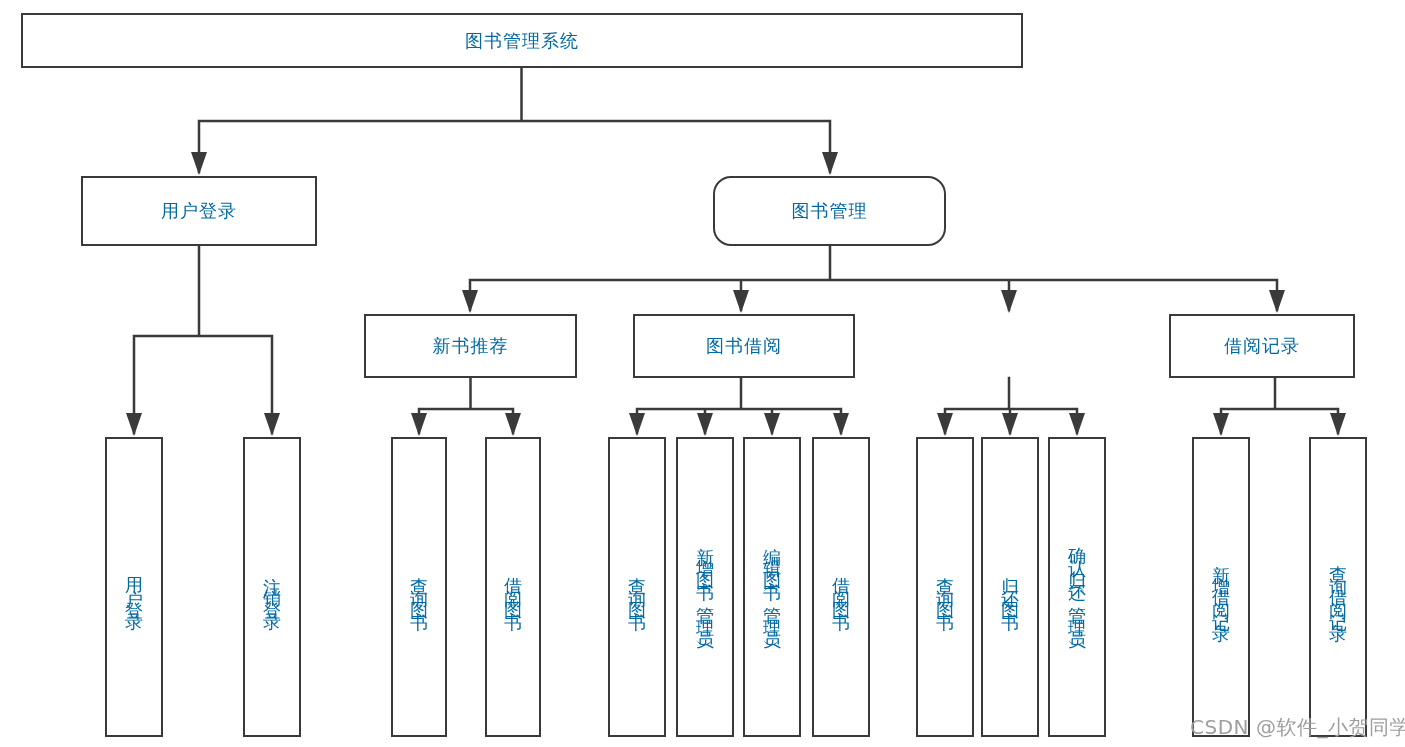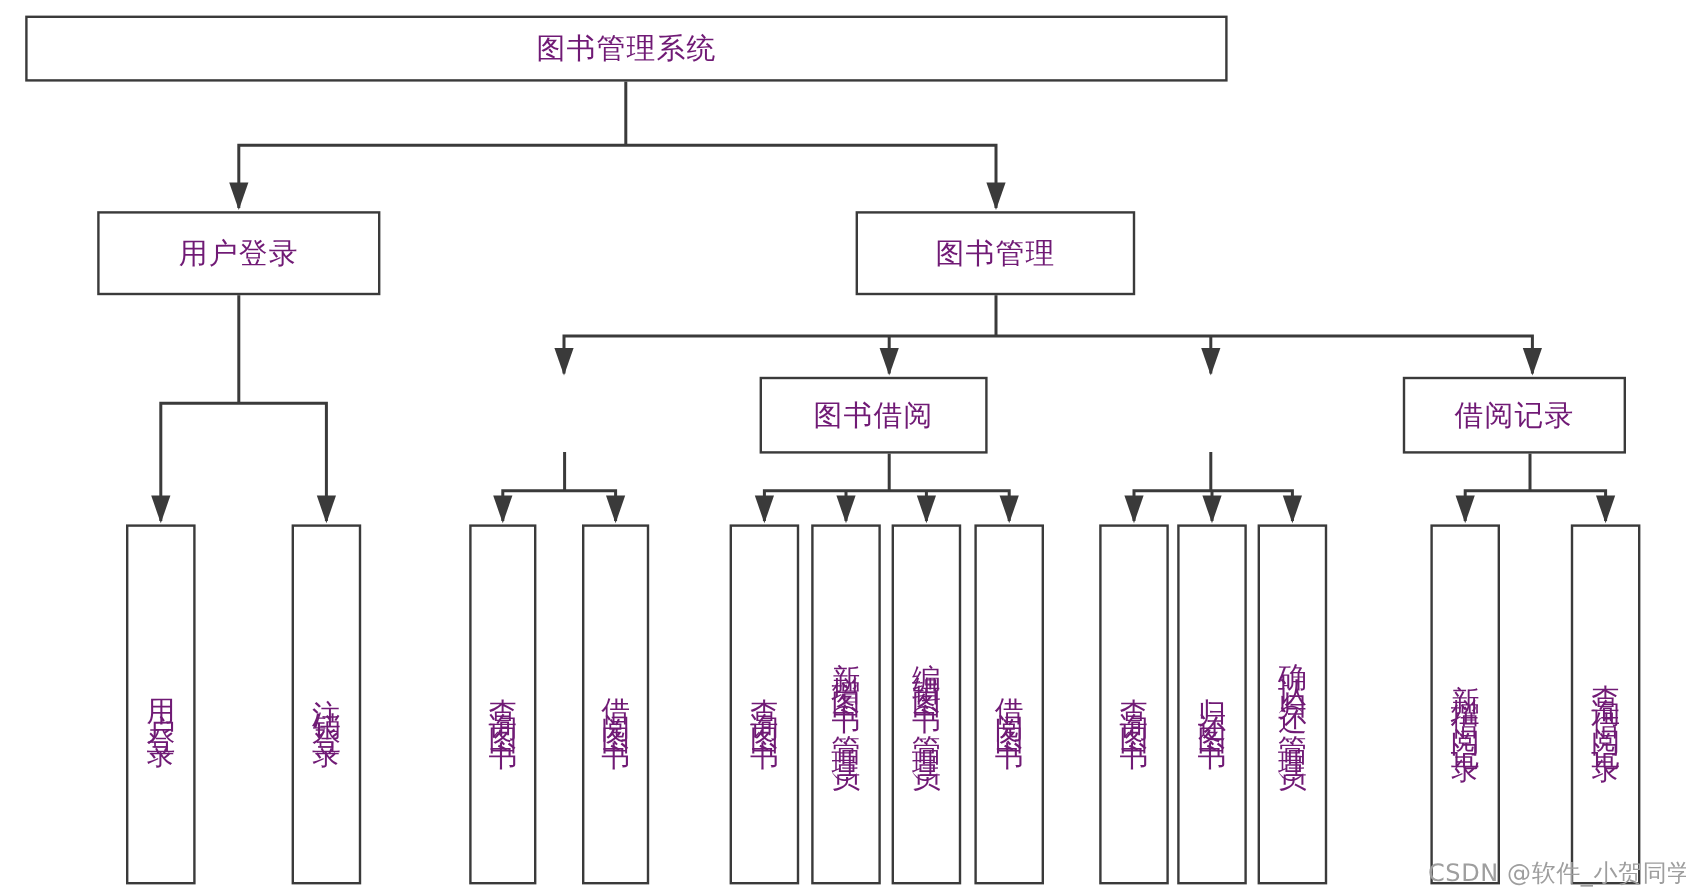--- a/index.html
+++ b/index.html
@@ -28,40 +28,40 @@
     position: absolute;
     box-sizing: border-box;
     border: 2.5px solid #3a3a3a;
     background: #ffffff;
     display: flex;
     align-items: center;
     justify-content: center;
     z-index: 2;
   }
   .node .lbl {
-    font-size: 24px;
+    font-size: 18px;
     line-height: 1.2;
     letter-spacing: 1px;
-    color: #701a75;
+    color: #0369a1;
     white-space: nowrap;
   }
   .v-node .lbl {
     -webkit-writing-mode: vertical-rl;
     writing-mode: vertical-rl;
     text-orientation: mixed;
     letter-spacing: 12px;
     line-height: 1;
     white-space: normal;
   }
   
   .n-root  { left: 21px;   top: 13px;  width: 1002px; height: 55px; }
   .n-l2-0  { left: 81px;   top: 176px; width: 236px;  height: 70px; }
-  .n-l2-1  { left: 713px;  top: 176px; width: 233px;  height: 70px; }
+  .n-l2-1  { left: 713px;  top: 176px; width: 233px;  height: 70px; border-radius: 18px; }
   .n-l3-0  { left: 364px;  top: 314px; width: 213px;  height: 64px; }
-  .n-l3-1  { left: 633px;  top: 314px; width: 190px;  height: 64px; align-items: center; }
+  .n-l3-1  { left: 633px;  top: 314px; width: 222px;  height: 64px; align-items: center; }
   .n-l3-2  { left: 903px;  top: 314px; width: 212px;  height: 64px; }
   .n-l3-3  { left: 1169px; top: 314px; width: 186px;  height: 64px; }
   .leaf    { top: 437px; height: 300px; }
   .n-a0 { left: 105px;  width: 58px; }
   .n-a1 { left: 243px;  width: 58px; }
   .n-b0 { left: 391px;  width: 56px; }
   .n-b1 { left: 485px;  width: 56px; }
   .n-c0 { left: 608px;  width: 58px; }
   .n-c1 { left: 676px;  width: 58px; }
   .n-c2 { left: 743px;  width: 58px; }
@@ -141,20 +141,23 @@
     <span class="lbl">图书管理系统</span>
   </div>
 
   <div class="node n-l2-0">
     <span class="lbl">用户登录</span>
   </div>
   <div class="node n-l2-1">
     <span class="lbl">图书管理</span>
   </div>
 
+  <div class="node n-l3-0">
+    <span class="lbl">新书推荐</span>
+  </div>
   <div class="node n-l3-1">
     <span class="lbl">图书借阅</span>
   </div>
   <div class="node n-l3-3">
     <span class="lbl">借阅记录</span>
   </div>
 
   <div class="node v-node leaf n-a0">
     <span class="lbl">用户登录</span>
   </div>

